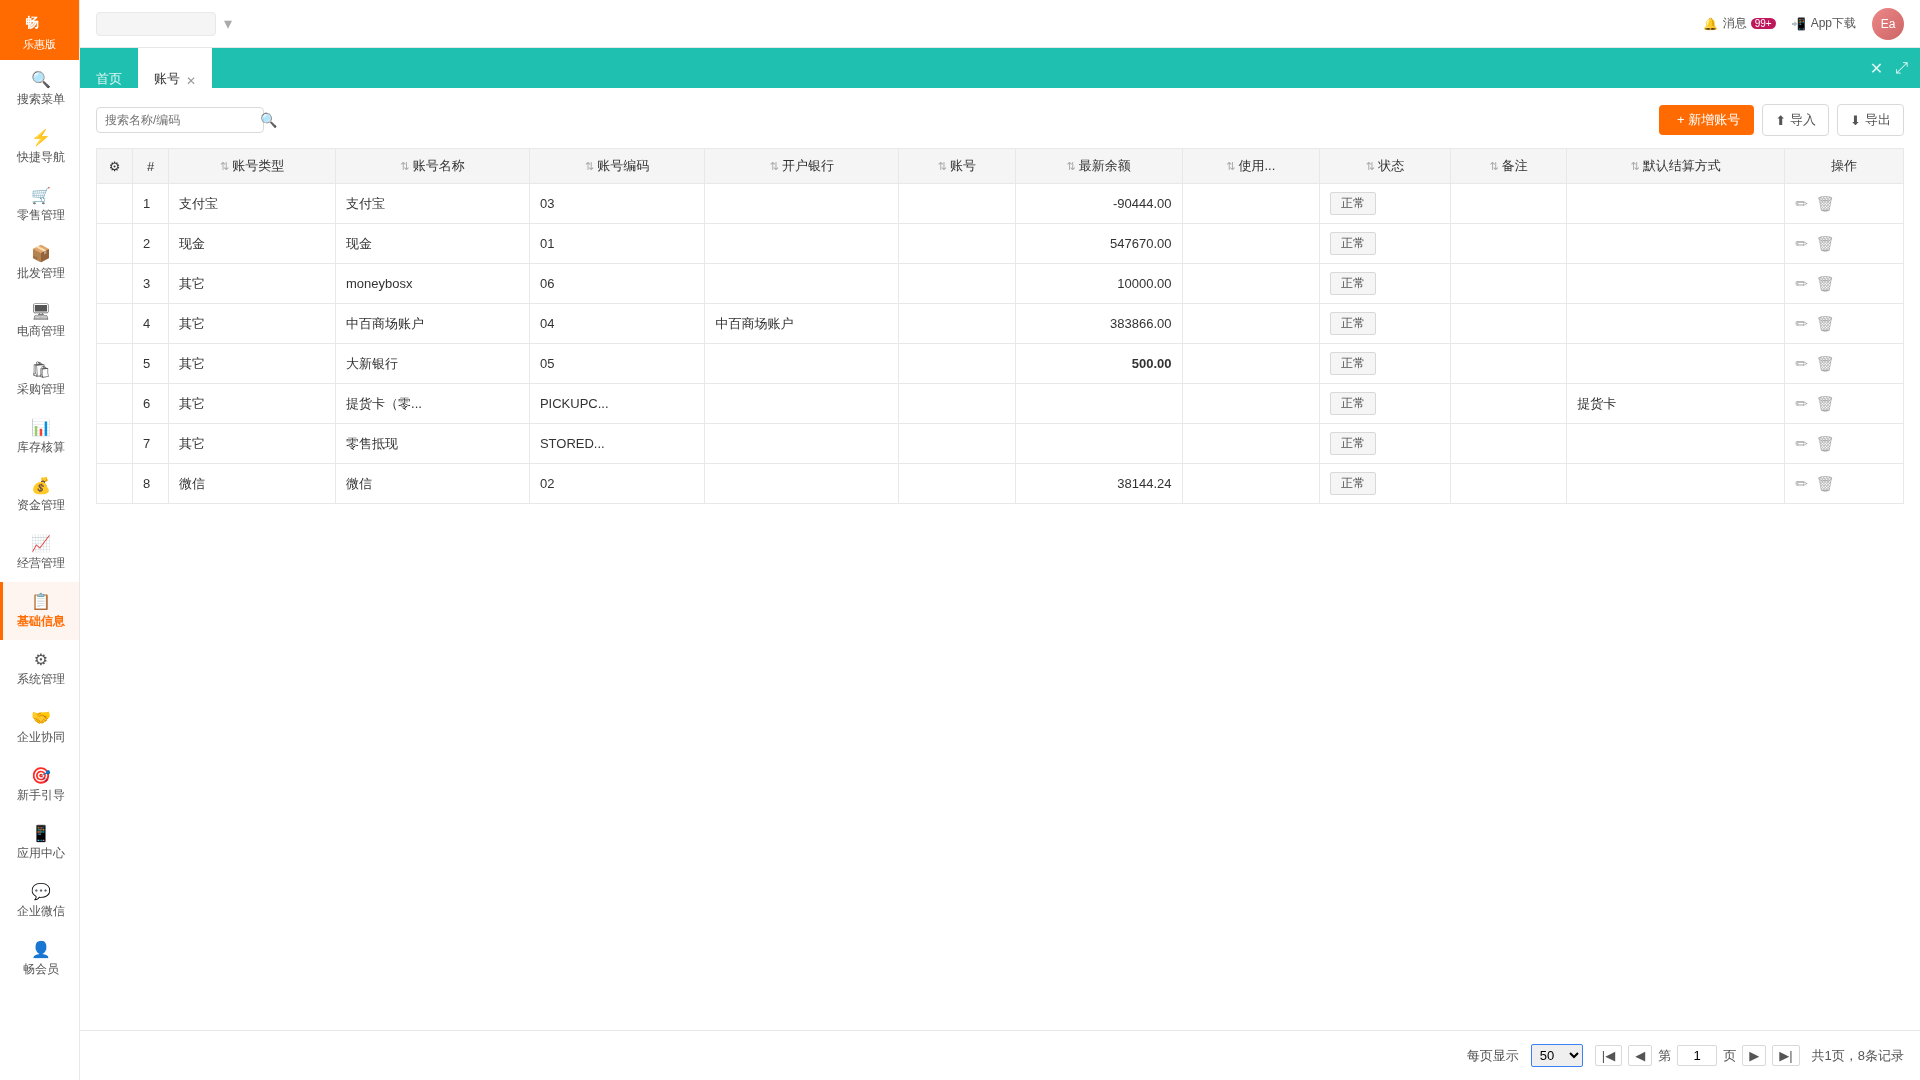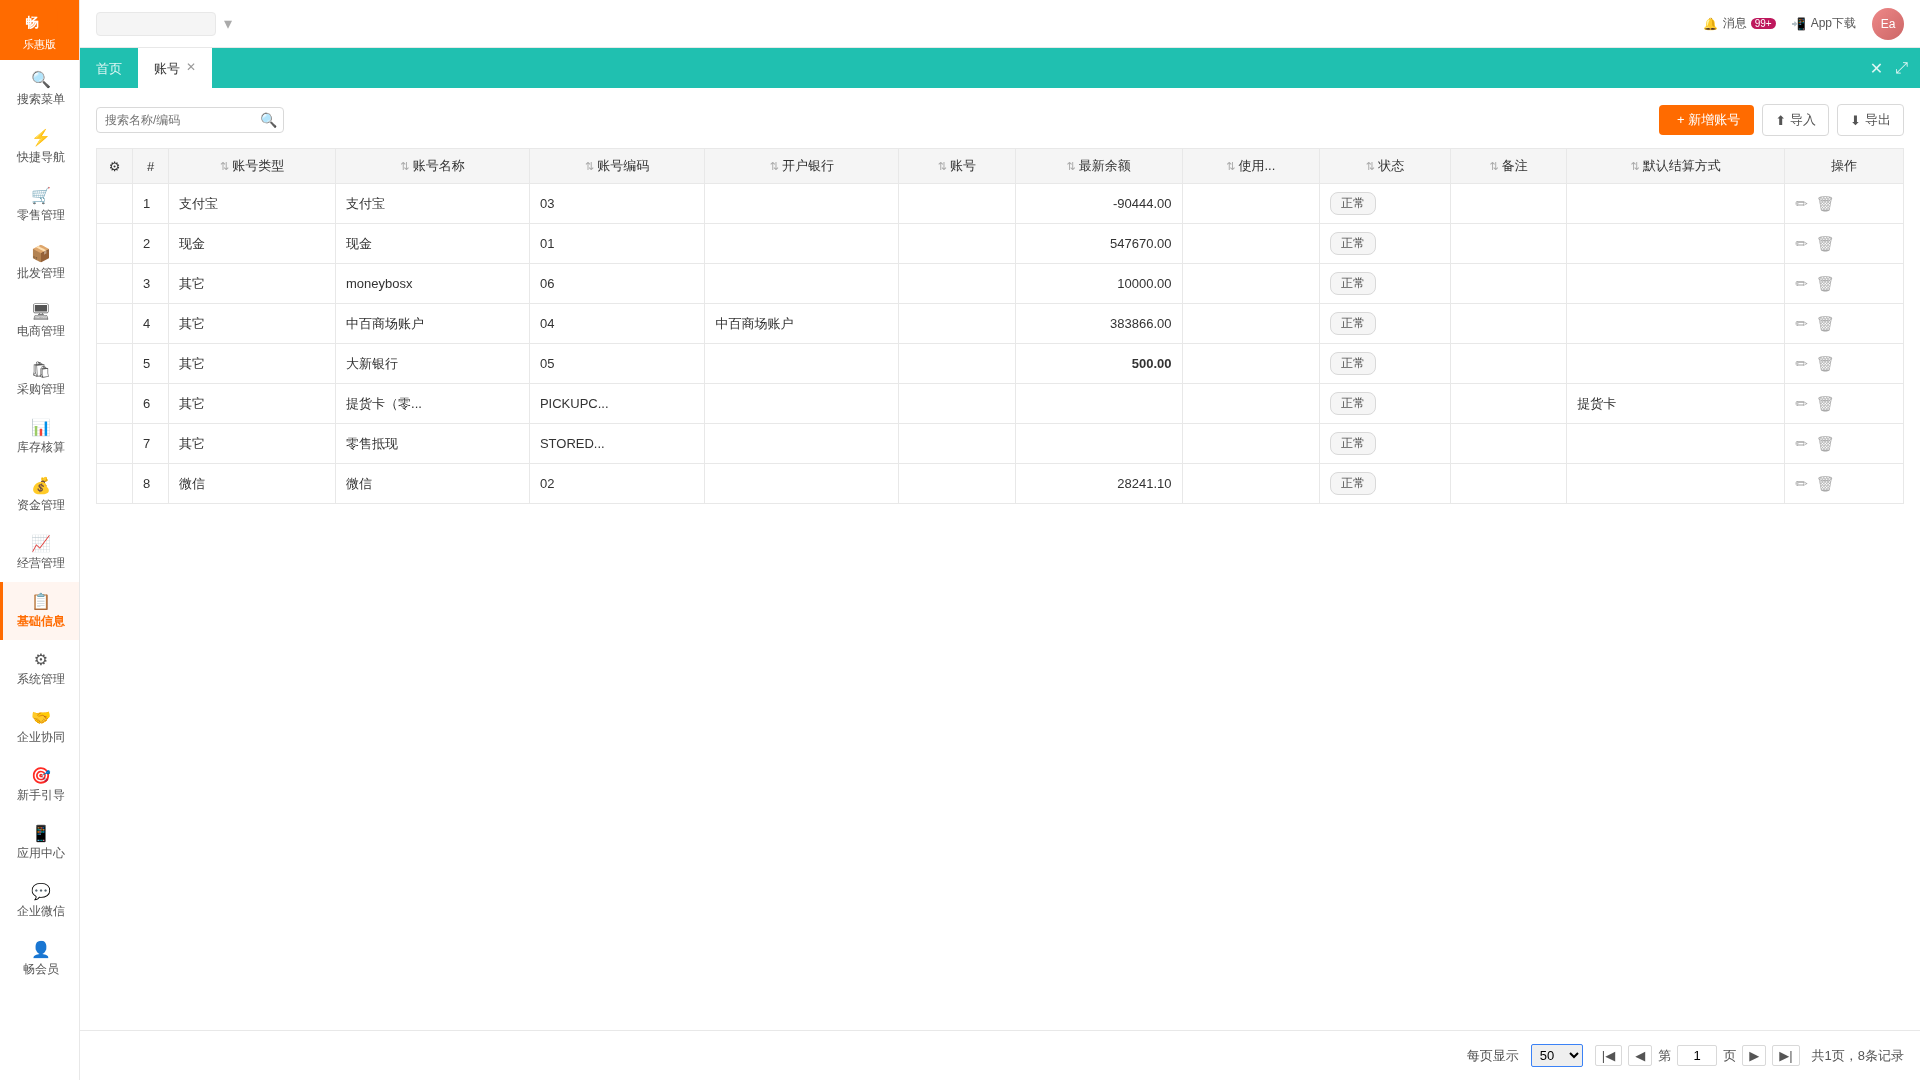--- a/index.html
+++ b/index.html
@@ -118,22 +118,22 @@
       height: 40px;
       background: #20c0b0;
       display: flex;
       align-items: center;
       padding: 0 0;
       flex-shrink: 0;
     }
     .tab {
       height: 100%;
       display: flex;
-      align-items: flex-start;
-      padding: 12px 16px;
+      align-items: flex-end;
+      padding: 0 16px;
       font-size: 13px;
       cursor: pointer;
       color: rgba(255,255,255,0.85);
       gap: 6px;
     }
     .tab.active {
       background: #fff;
       color: #333;
       font-weight: 500;
     }
@@ -172,21 +172,21 @@
       align-items: center;
       justify-content: space-between;
       margin-bottom: 12px;
     }
     .search-box {
       display: flex;
       align-items: center;
       border: 1px solid #d9d9d9;
       border-radius: 4px;
       padding: 4px 8px;
-      width: 188px;
+      width: 168px;
       background: #fff;
     }
     .search-box input {
       border: none;
       outline: none;
       font-size: 12px;
       flex: 1;
       color: #999;
     }
     .search-icon { color: #999; font-size: 14px; }
@@ -248,21 +248,21 @@
     .data-table td {
       border: 1px solid #e8e8e8;
       padding: 8px 10px;
       color: #333;
     }
     .data-table td:first-child { text-align: center; color: #999; }
 
     .status-badge {
       display: inline-block;
       padding: 2px 10px;
-      border-radius: 8px;
+      border-radius: 2px;
       font-size: 12px;
       background: #f5f5f5;
       color: #555;
       border: 1px solid #d9d9d9;
     }
     .status-normal {
       background: #f5f5f5;
       color: #555;
       border-color: #d9d9d9;
     }
@@ -619,21 +619,21 @@
       </td>
     </tr>
           <tr>
       <td></td>
       <td>8</td>
       <td>微信</td>
       <td>微信</td>
       <td>02</td>
       <td></td>
       <td></td>
-      <td style="text-align:right;">28241.10</td>
+      <td style="text-align:right;">38144.24</td>
       <td></td>
       <td><span class="status-badge status-normal">正常</span></td>
       <td></td>
       <td></td>
       <td>
         <div class="action-icons">
           <span class="action-icon" title="编辑">✏</span>
           <span class="action-icon" title="删除">🗑</span>
         </div>
       </td>

